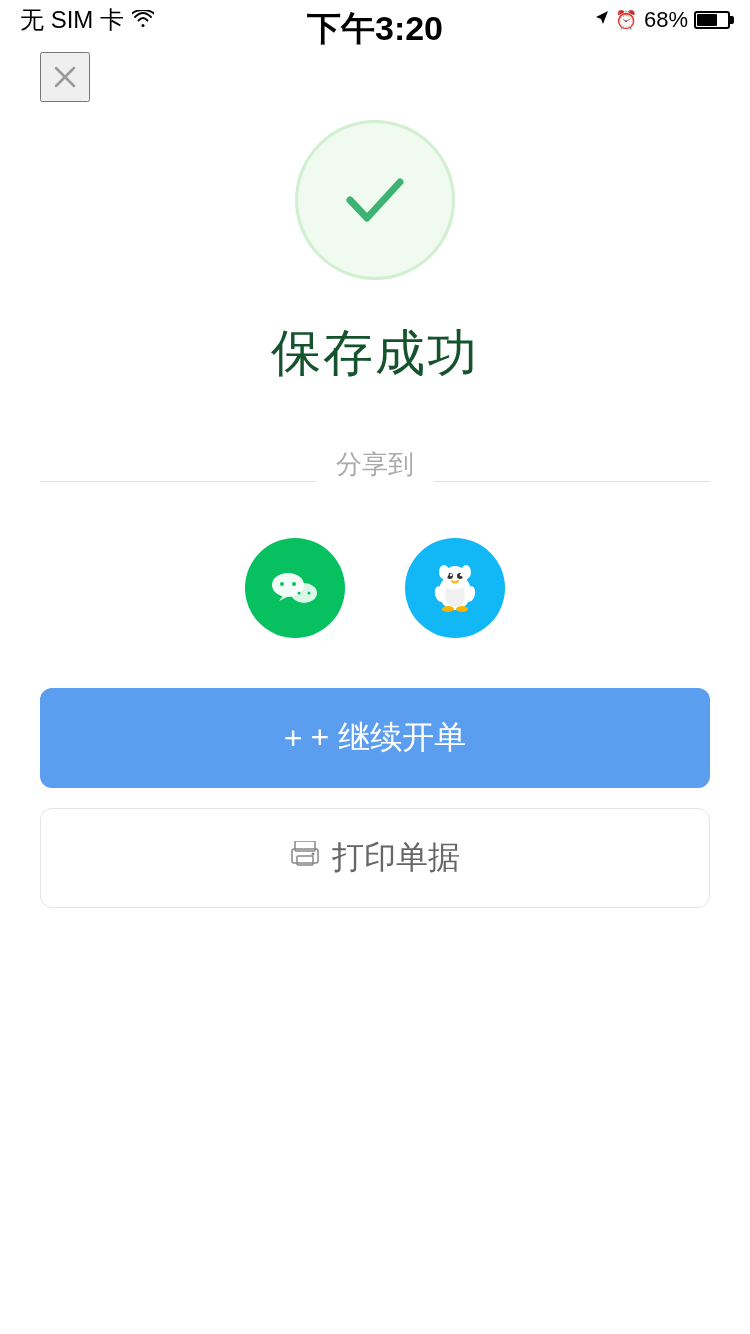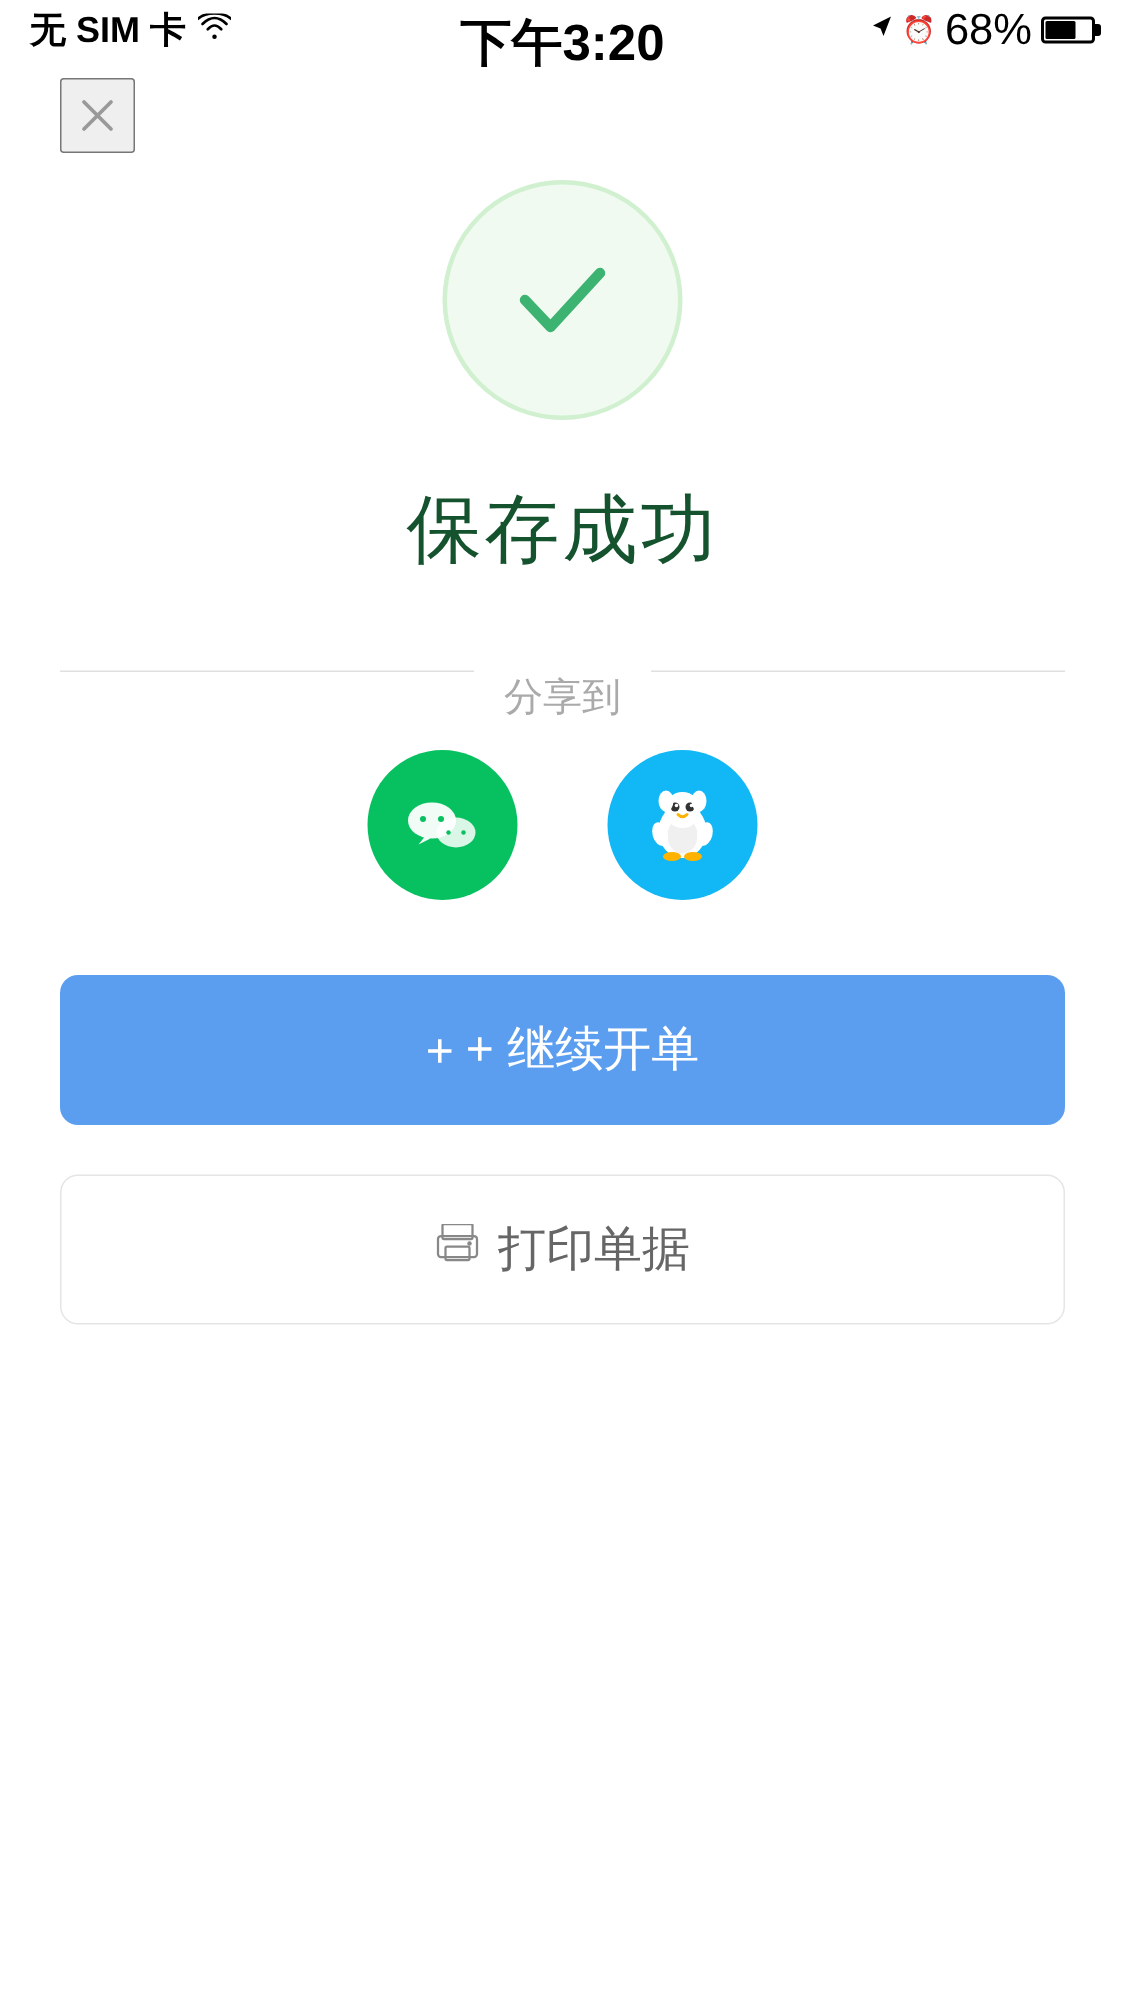--- a/index.html
+++ b/index.html
@@ -27,21 +27,21 @@
       align-items: center;
       justify-content: space-between;
       padding: 0 20px;
     }
 
     .status-left {
       display: flex;
       align-items: center;
       gap: 8px;
       font-size: 24px;
-      font-weight: 700;
+      font-weight: 400;
       color: #000;
     }
 
     .status-center {
       font-size: 34px;
       font-weight: 600;
       color: #000;
       position: absolute;
       left: 50%;
       transform: translateX(-50%);
@@ -141,22 +141,22 @@
 
     
     .share-section {
       width: 100%;
       padding: 0 40px;
       margin-bottom: 50px;
     }
 
     .share-divider {
       display: flex;
-      align-items: flex-start;
-      margin-bottom: 18px;
+      align-items: flex-end;
+      margin-bottom: 56px;
     }
 
     .share-divider::before,
     .share-divider::after {
       content: '';
       flex: 1;
       height: 1px;
       background: #e0e0e0;
     }
 
@@ -226,21 +226,20 @@
       border: 1px solid #e5e5e5;
       outline: none;
       cursor: pointer;
       display: flex;
       align-items: center;
       justify-content: center;
       gap: 12px;
       color: #666666;
       font-size: 32px;
       font-weight: 400;
-      margin-top: 13px;
     }
   </style>
 </head>
 <body>
 
 <div class="status-bar">
   <div class="status-left">
     <span>无 SIM 卡</span>
     <span>
       <svg width="22" height="18" viewBox="0 0 22 18" fill="none">
@@ -254,21 +253,21 @@
 
   <div class="status-center">下午3:20</div>
 
   <div class="status-right">
     <span>
       <svg width="16" height="18" viewBox="0 0 16 18" fill="none">
         <path d="M14 2L2 8l5 2 2 5 5-13z" fill="#000"></path>
       </svg>
     </span>
     <span style="font-size:18px;">⏰</span>
-    <span style="font-size:29px;font-weight:500;">68%</span>
+    <span style="font-size:22px;font-weight:500;">68%</span>
     <span class="battery-icon">
       <span class="battery-fill"></span>
     </span>
   </div>
 </div>
 
 <button class="close-btn">
   <svg viewBox="0 0 30 30" fill="none">
     <path d="M6 6 L24 24 M24 6 L6 24" stroke="#999999" stroke-width="2.5" stroke-linecap="round"></path>
   </svg>

